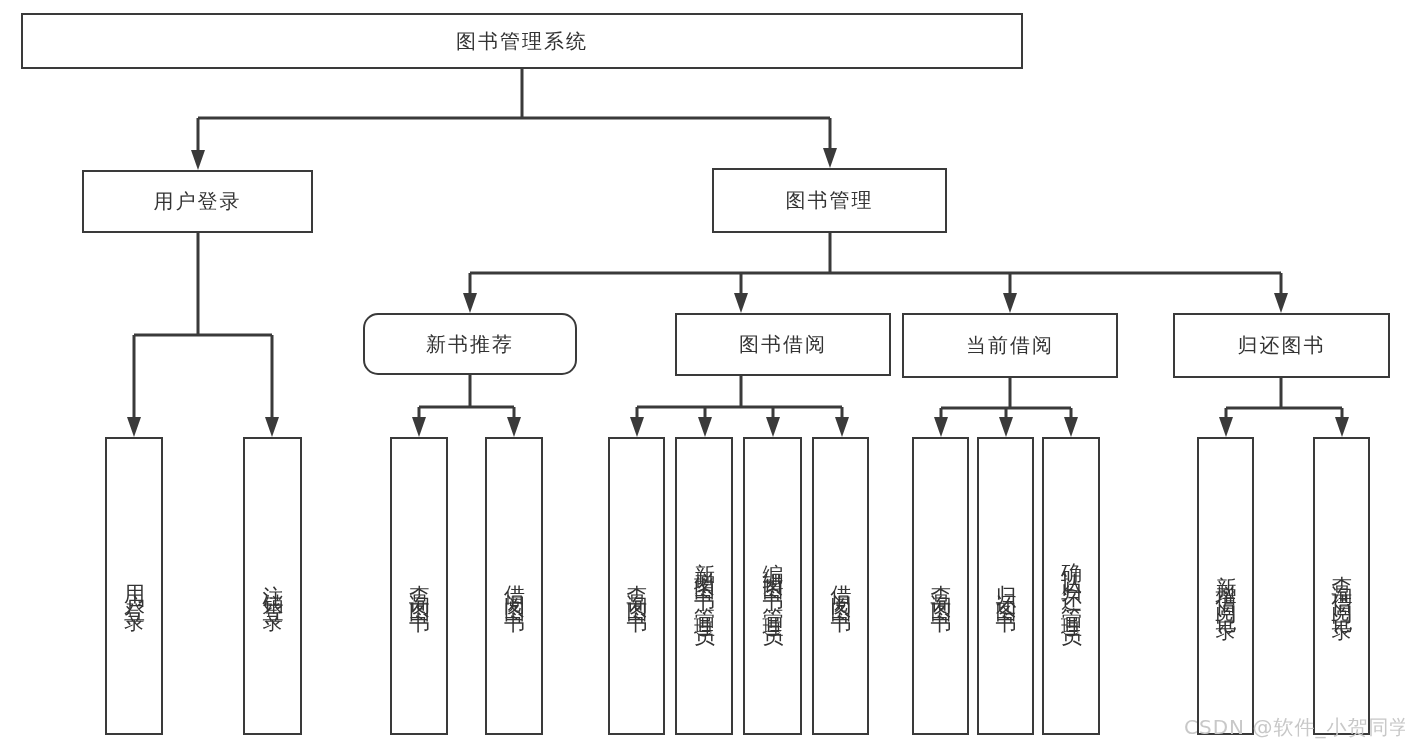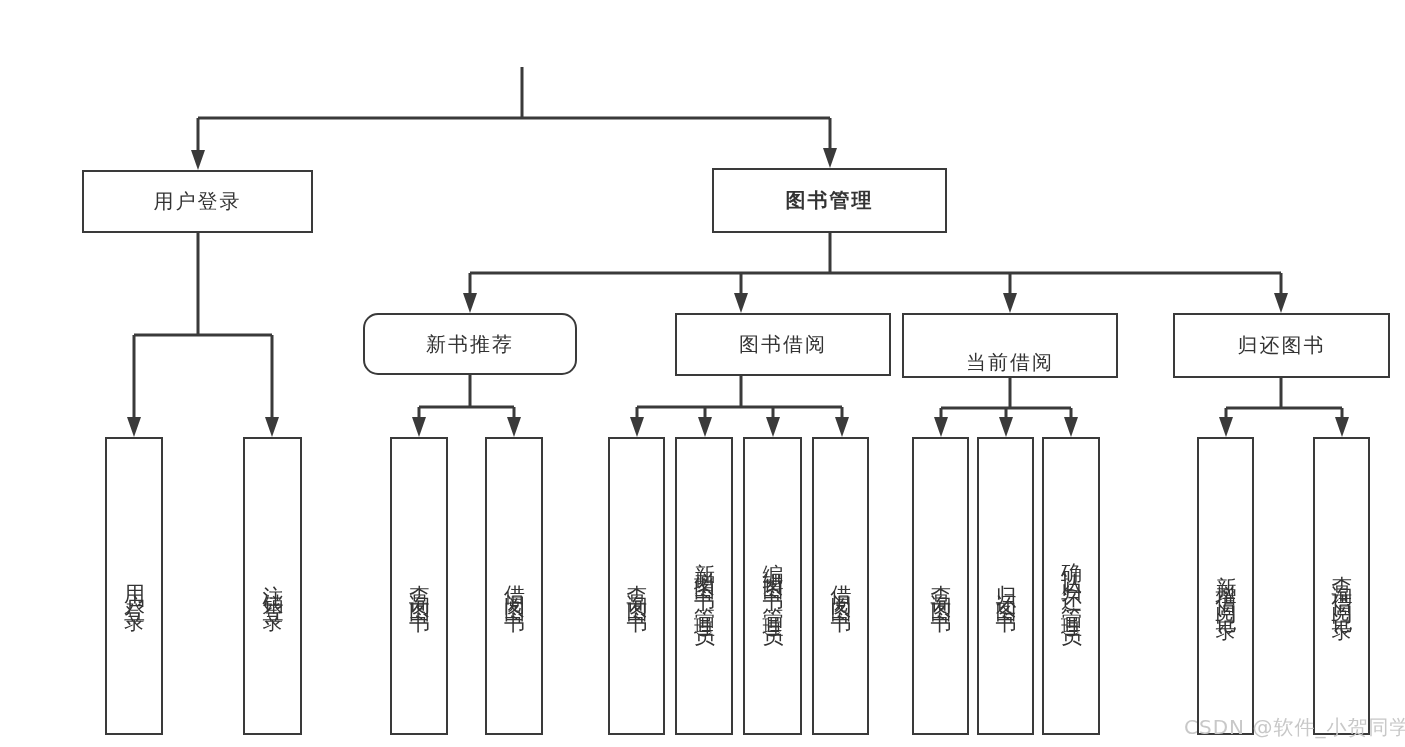--- a/index.html
+++ b/index.html
@@ -89,35 +89,38 @@
       <polygon points="766,417 780,417 773,437"></polygon>
       <polygon points="835,417 849,417 842,437"></polygon>
       <polygon points="934,417 948,417 941,437"></polygon>
       <polygon points="999,417 1013,417 1006,437"></polygon>
       <polygon points="1064,417 1078,417 1071,437"></polygon>
       <polygon points="1219,417 1233,417 1226,437"></polygon>
       <polygon points="1335,417 1349,417 1342,437"></polygon>
     </g>
   </svg>
 
+  <div class="node node-h" style="left:21px; top:13px; width:1002px; height:56px;">
+    <span>图书管理系统</span>
+  </div>
 
   <div class="node node-h" style="left:82px; top:170px; width:231px; height:63px;">
     <span>用户登录</span>
   </div>
-  <div class="node node-h" style="left:712px; top:168px; width:235px; height:65px;font-weight:bold;">
+  <div class="node node-h" style="left:712px; top:168px; width:235px; height:65px;">
     <span>图书管理</span>
   </div>
 
   <div class="node node-h" style="left:363px; top:313px; width:214px; height:62px;border-radius:15px;">
     <span>新书推荐</span>
   </div>
   <div class="node node-h" style="left:632px; top:313px; width:216px; height:63px;margin-left:43px;">
     <span>图书借阅</span>
   </div>
-  <div class="node node-h" style="left:902px; top:313px; width:216px; height:65px;align-items:flex-end;">
+  <div class="node node-h" style="left:902px; top:313px; width:216px; height:65px;">
     <span>当前借阅</span>
   </div>
   <div class="node node-h" style="left:1173px; top:313px; width:217px; height:65px;">
     <span>归还图书</span>
   </div>
 
   <div class="node node-v" style="left:105px; top:437px; width:58px; height:298px;">
     <span>用户登录</span>
   </div>
   <div class="node node-v" style="left:243px; top:437px; width:59px; height:298px;">

